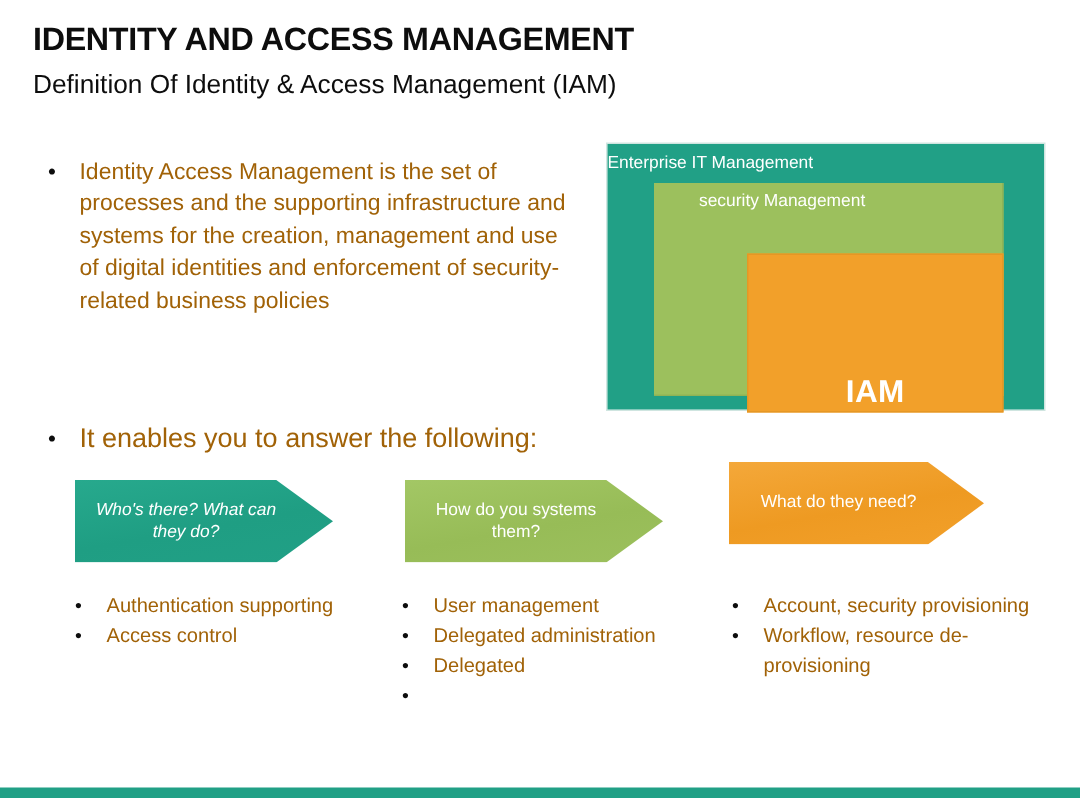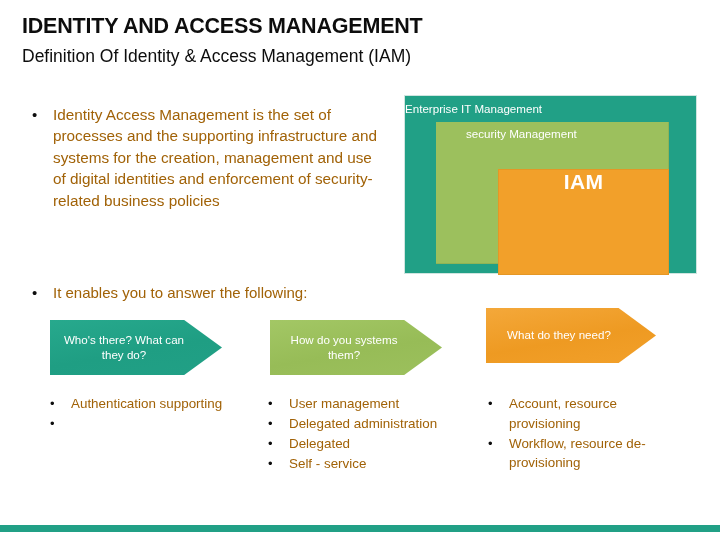--- a/index.html
+++ b/index.html
@@ -69,21 +69,21 @@
   }
 
   #enables-bullet {
     position: absolute;
     left: 32px;
     top: 282px;
     width: 400px;
   }
   #enables-bullet .bullet-dot { font-size: 15px; line-height: 22px; }
   #enables-bullet .bullet-text {
-    font-size: 15px;
+    font-size: 18px;
     line-height: 21.4px;
     white-space: nowrap;
   }
 
   
   #diagram {
     position: absolute;
     left: 404px;
     top: 95px;
     width: 293px;
@@ -131,21 +131,21 @@
   #inner-box {
     position: absolute;
     left: 62px;
     top: 47px;
     width: 171px;
     height: 106px;
     background: #f2a02a;
     box-sizing: border-box;
     border: 1px solid #e59725;
     display: flex;
-    align-items: flex-start;
+    align-items: flex-end;
     justify-content: center;
   }
   #inner-label {
     font-size: 21px;
     font-weight: bold;
     color: #ffffff;
     letter-spacing: 0.3px;
   }
 
   
@@ -162,20 +162,21 @@
     box-sizing: border-box;
     padding-right: 34px;
     padding-left: 10px;
     clip-path: polygon(0% 0%, 78% 0%, 100% 50%, 78% 100%, 0% 100%);
   }
   #chevron-1 {
     left: 50px;
     top: 320px;
     width: 172px;
     background: linear-gradient(170deg, #27a98d 0%, #1f9e83 55%, #21a086 100%);
+    font-style: italic;
   }
   #chevron-2 {
     left: 270px;
     top: 320px;
     width: 172px;
     background: linear-gradient(170deg, #a3c765 0%, #97bc57 55%, #9cc05d 100%);
   }
   #chevron-3 {
     left: 486px;
     top: 308px;
@@ -248,46 +249,46 @@
     <span class="chev-label">What do they need?</span>
   </div>
 
   <div id="col-1" class="bullet-col">
     <div class="bullet-row">
       <span class="bullet-dot">•</span>
       <span class="bullet-text">Authentication supporting</span>
     </div>
     <div class="bullet-row">
       <span class="bullet-dot">•</span>
+      <span class="bullet-text">Access control</span>
     </div>
   </div>
 
   <div id="col-2" class="bullet-col">
     <div class="bullet-row">
       <span class="bullet-dot">•</span>
       <span class="bullet-text">User management</span>
     </div>
     <div class="bullet-row">
       <span class="bullet-dot">•</span>
       <span class="bullet-text">Delegated administration</span>
     </div>
     <div class="bullet-row">
       <span class="bullet-dot">•</span>
       <span class="bullet-text">Delegated</span>
     </div>
     <div class="bullet-row">
       <span class="bullet-dot">•</span>
-      <span class="bullet-text">Self - service</span>
     </div>
   </div>
 
   <div id="col-3" class="bullet-col">
     <div class="bullet-row">
       <span class="bullet-dot">•</span>
-      <span class="bullet-text">Account, resource provisioning</span>
+      <span class="bullet-text">Account, security provisioning</span>
     </div>
     <div class="bullet-row">
       <span class="bullet-dot">•</span>
       <span class="bullet-text">Workflow, resource de-provisioning</span>
     </div>
   </div>
 
   <div id="footer-bar"></div>
 
 </div>

